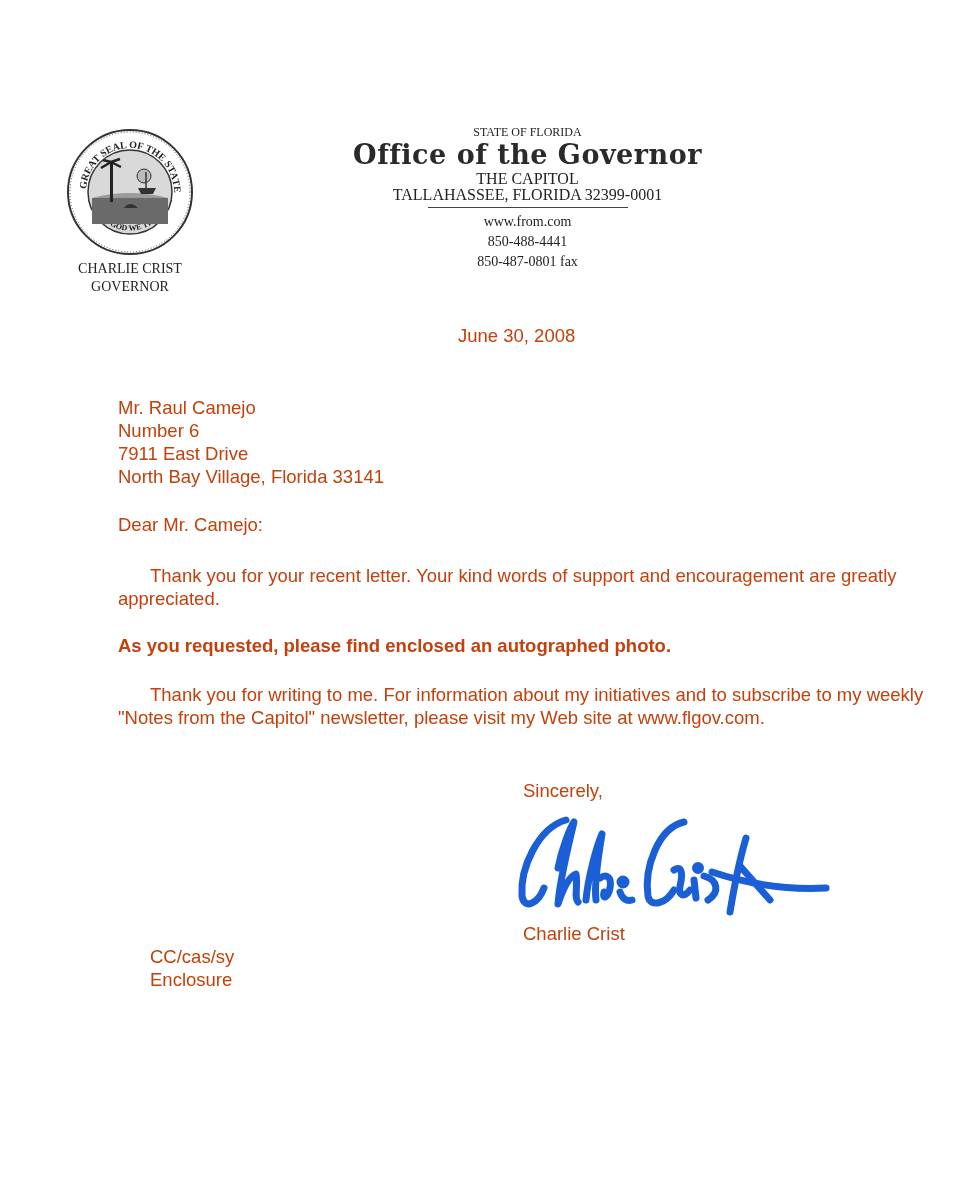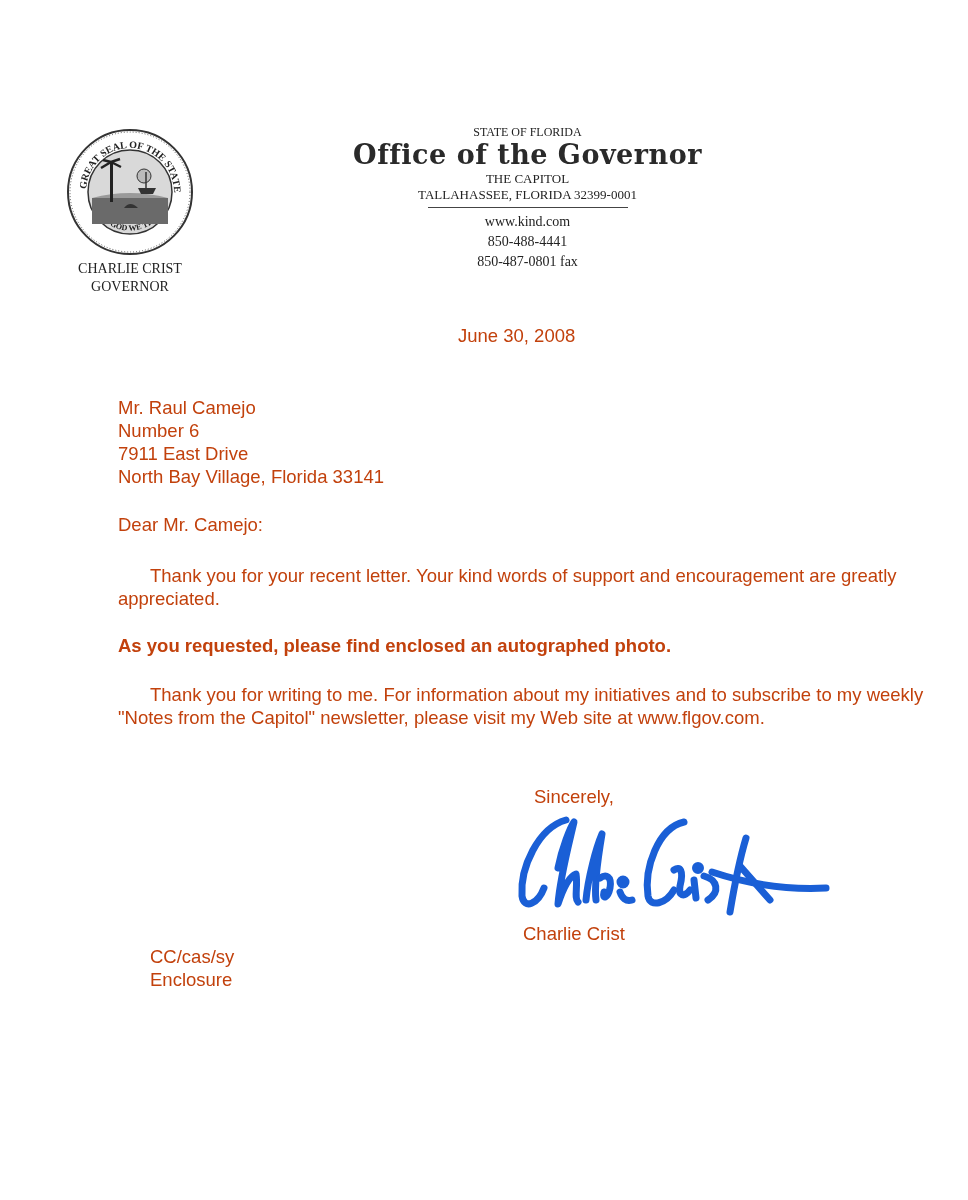--- a/index.html
+++ b/index.html
@@ -4,32 +4,32 @@
 <style>
   html, body { margin: 0; padding: 0; background: #ffffff; }
   body { width: 968px; height: 1200px; position: relative; overflow: hidden; font-family: "Liberation Sans", sans-serif; color: #1a1a1a; }
   .abs { position: absolute; }
   .serif { font-family: "Liberation Serif", serif; }
   .seal { left: 66px; top: 128px; width: 128px; height: 128px; }
   .gov-block { left: 40px; top: 260px; width: 180px; text-align: center; font-size: 14px; line-height: 18px; color: #222; }
   .letterhead { left: 340px; top: 125px; width: 375px; text-align: center; color: #222; }
   .lh-state { font-size: 12px; line-height: 14px; }
   .lh-office { font-family: "DejaVu Serif", serif; font-weight: bold; font-size: 27px; line-height: 32px; letter-spacing: 0.5px; color: #2a2a2a; transform: scaleY(1.05); }
-  .lh-small { font-size: 13px; line-height: 16px; }
+  .lh-small { font-size: 16px; line-height: 16px; }
   .lh-rule { width: 200px; height: 1px; background: #444; margin: 4px auto 4px auto; }
   .lh-contact { font-size: 14px; line-height: 20px; }
   .body-text { font-size: 18.5px; line-height: 23px; color: #c2410c; }
   .date { left: 458px; top: 324px; }
   .addr { left: 118px; top: 396px; }
   .salutation { left: 118px; top: 513px; }
   .p1 { left: 118px; top: 564px; width: 800px; }
   .p2 { left: 118px; top: 634px; width: 800px; font-weight: bold; }
   .p3 { left: 118px; top: 683px; width: 820px; }
   .indent { display: inline-block; width: 32px; }
-  .closing { left: 534px; top: 779px; margin-top: 6px; }
+  .closing { left: 523px; top: 779px; }
   .signature { left: 508px; top: 808px; width: 330px; height: 110px; }
   .signer { left: 523px; top: 922px; }
   .ref { left: 150px; top: 945px; }
 </style>
 </head>
 <body>
 
 <div class="abs seal">
   <svg width="128" height="128" viewBox="0 0 128 128">
     <defs>
@@ -57,21 +57,21 @@
   <div>CHARLIE CRIST</div>
   <div>GOVERNOR</div>
 </div>
 
 <div class="abs letterhead serif">
   <div class="lh-state">STATE OF FLORIDA</div>
   <div class="lh-office">Office of the Governor</div>
   <div class="lh-small">THE CAPITOL</div>
   <div class="lh-small">TALLAHASSEE, FLORIDA  32399-0001</div>
   <div class="lh-rule"></div>
-  <div class="lh-contact">www.kind.com</div>
+  <div class="lh-contact">www.from.com</div>
   <div class="lh-contact">850-488-4441</div>
   <div class="lh-contact">850-487-0801 fax</div>
 </div>
 
 <div class="abs body-text date">June 30, 2008</div>
 
 <div class="abs body-text addr">
   <div>Mr. Raul Camejo</div>
   <div>Number 6</div>
   <div>7911 East Drive</div>

